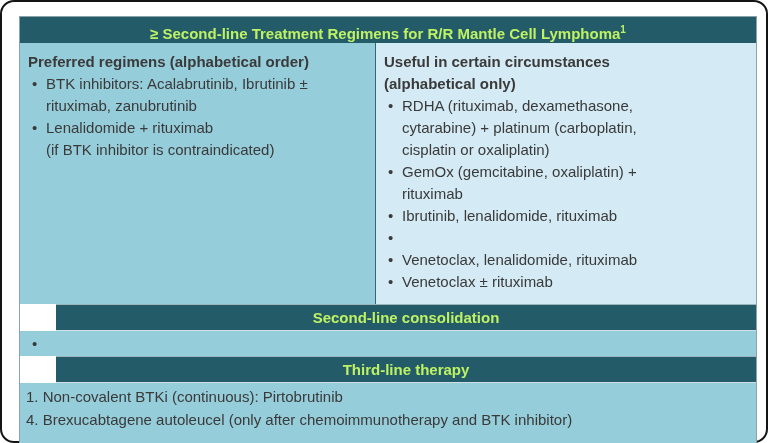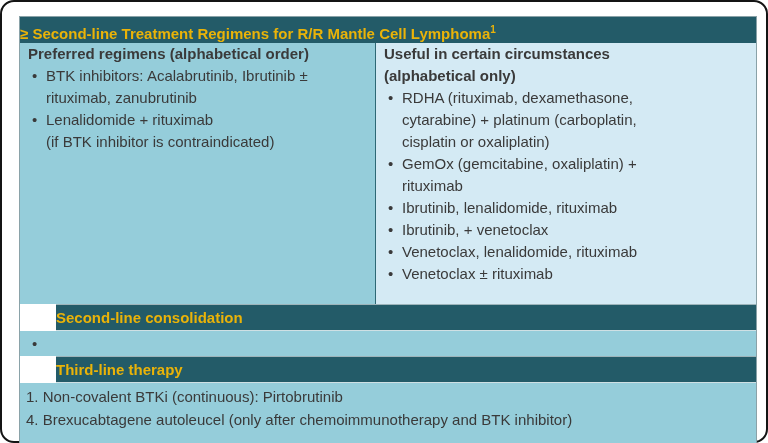--- a/index.html
+++ b/index.html
@@ -11,27 +11,27 @@
   .card{
     position:absolute;inset:0;box-sizing:border-box;
     border:2px solid #141414;border-radius:14px;background:#ffffff;
   }
   .tbl{
     position:absolute;left:17px;top:14px;width:738px;box-sizing:border-box;
     border:1px solid #8aa2a8;background:#ffffff;
     font-size:15px;
   }
   .hdr-row{
-    background:#235b68;color:#eab308;font-weight:bold;
+    background:#235b68;color:#bef264;font-weight:bold;text-align:center;
   }
   .title-row{height:26px;line-height:26px;font-size:15px;}
   .title-row sup{font-size:10px;}
   .section-hdr{height:25px;line-height:25px;border-top:1px solid #9db4ba;border-bottom:1px solid #cfe0e4;margin-left:36px;}
   .cols{display:flex;align-items:stretch;}
-  .col{box-sizing:border-box;padding:0 6px 4px 8px;min-height:261px;}
+  .col{box-sizing:border-box;padding:8px 6px 4px 8px;min-height:261px;}
   .col-left{width:356px;background:#95cdda;border-right:1px solid #2e6875;}
   .col-right{flex:1;background:#d4eaf4;}
   .col-header .line{font-weight:bold;line-height:22px;white-space:nowrap;}
   .bullet-item{display:flex;line-height:22px;}
   .marker{flex:none;width:18px;padding-left:4px;box-sizing:border-box;}
   .item-lines .line{white-space:nowrap;}
   .band{background:#95cdda;}
   .consolidation-row{height:25px;display:flex;align-items:center;padding-left:8px;box-sizing:border-box;}
   .consolidation-row .marker{width:17px;}
   .numbered{padding:2px 0 20px 6px;}
@@ -91,23 +91,20 @@
               </div>
             </div>
             <div class="bullet-item">
               <span class="marker">•</span>
               <div class="item-lines">
                 <div class="line">Ibrutinib, lenalidomide, rituximab</div>
               </div>
             </div>
             <div class="bullet-item">
               <span class="marker">•</span>
-              <div class="item-lines">
-                <div class="line">Ibrutinib, + venetoclax</div>
-              </div>
             </div>
             <div class="bullet-item">
               <span class="marker">•</span>
               <div class="item-lines">
                 <div class="line">Venetoclax, lenalidomide, rituximab</div>
               </div>
             </div>
             <div class="bullet-item">
               <span class="marker">•</span>
               <div class="item-lines">

